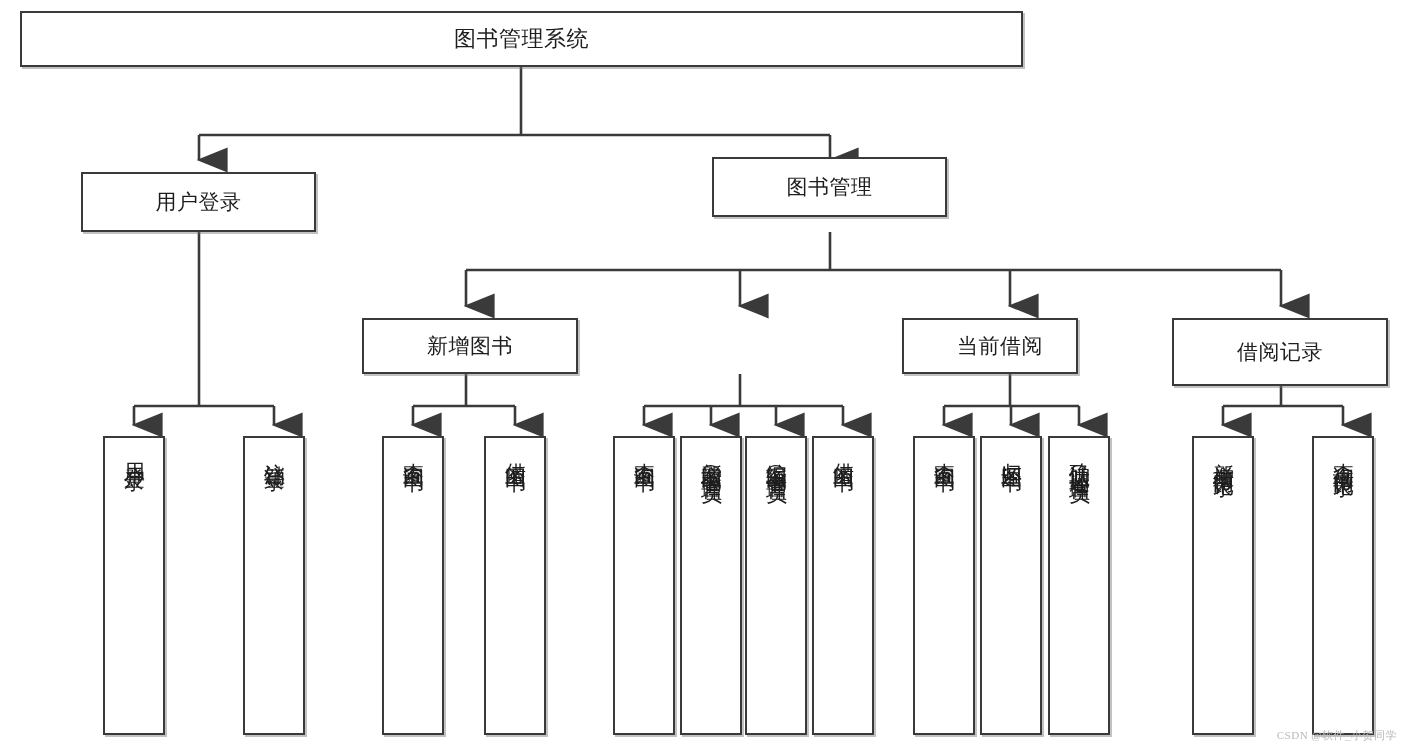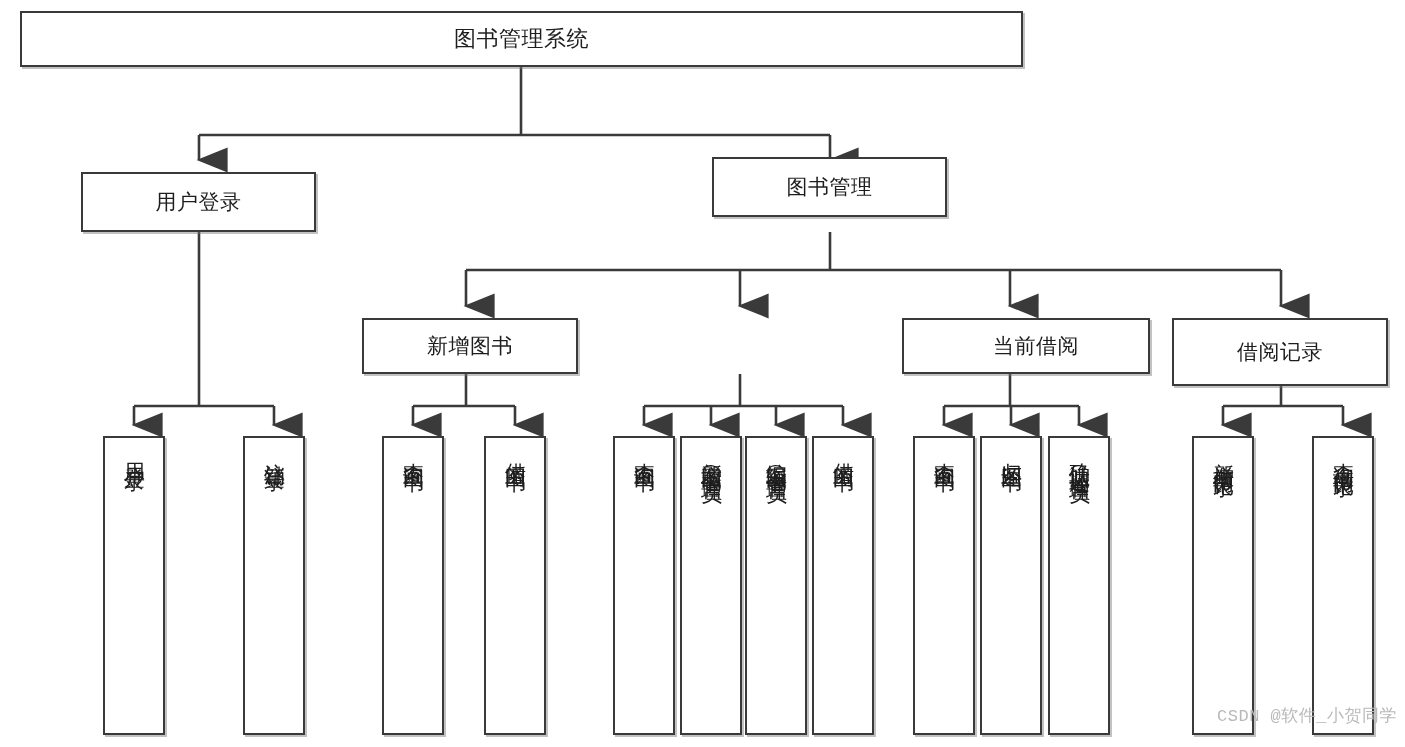--- a/index.html
+++ b/index.html
@@ -60,26 +60,26 @@
   .node.vert .lbl {
     writing-mode: vertical-rl;
     text-orientation: upright;
     font-size: 21px;
     letter-spacing: 3px;
     line-height: 1;
   }
   .watermark {
     position: absolute;
     right: 8px;
-    bottom: 20px;
-    font-size: 17px;
+    bottom: 4px;
+    font-size: 11px;
     color: #b9b9b9;
     letter-spacing: 0.5px;
     white-space: nowrap;
-    font-family: Liberation Mono, monospace;
+    font-family: Liberation Serif, serif;
   }
 </style>
 </head>
 <body>
 
 <div id="canvas">
 
   <svg id="edges" viewBox="0 0 1405 747" width="1405" height="747" xmlns="http://www.w3.org/2000/svg">
     <defs>
       <marker id="arrow" viewBox="0 0 12 14" refX="6" refY="13" markerWidth="12" markerHeight="14" orient="auto-start-reverse">
@@ -143,21 +143,21 @@
 
   <div class="node horiz" style="left:712px; top:157px; width:235px; height:60px;">
     <span class="lbl">图书管理</span>
   </div>
 
   <div class="node horiz" style="left:362px; top:318px; width:216px; height:56px;">
     <span class="lbl">新增图书</span>
   </div>
 
 
-  <div class="node horiz" style="left:902px; top:318px; width:248px; height:56px;padding-left:20px;">
+  <div class="node horiz" style="left:902px; top:318px; width:176px; height:56px;padding-left:20px;">
     <span class="lbl">当前借阅</span>
   </div>
 
   <div class="node horiz" style="left:1172px; top:318px; width:216px; height:68px;">
     <span class="lbl">借阅记录</span>
   </div>
 
   <div class="node vert" style="left:103px; top:436px; width:62px; height:299px;">
     <span class="lbl">用户登录</span>
   </div>

